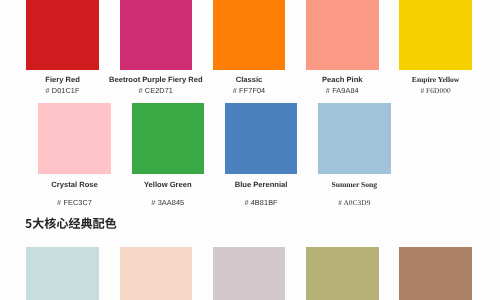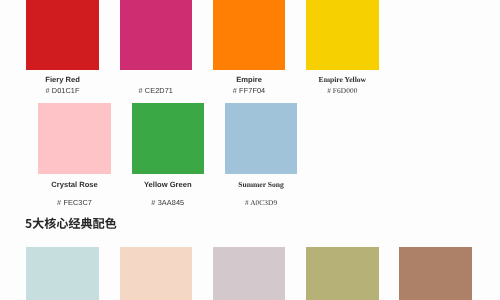--- a/index.html
+++ b/index.html
@@ -40,44 +40,55 @@
 <div class="sheet">
 
   <div class="row" id="row-1">
     <div class="cell">
       <div class="chip" style="background: rgb(208, 28, 31);"></div>
       <div class="label">Fiery Red</div>
       <div class="hex"># D01C1F</div>
     </div>
     <div class="cell">
       <div class="chip" style="background: rgb(206, 45, 113);"></div>
+      <div class="label">Beetroot Purple Fiery Red</div>
       <div class="hex"># CE2D71</div>
     </div>
     <div class="cell">
       <div class="chip" style="background: rgb(255, 127, 4);"></div>
-      <div class="label">Empire</div>
+      <div class="label">Classic</div>
       <div class="hex"># FF7F04</div>
+    </div>
+    <div class="cell">
+      <div class="chip" style="background: rgb(250, 154, 132);"></div>
+      <div class="label">Peach Pink</div>
+      <div class="hex"># FA9A84</div>
     </div>
     <div class="cell">
       <div class="chip" style="background: rgb(246, 208, 0);"></div>
       <div class="label">Empire Yellow</div>
       <div class="hex"># F6D000</div>
     </div>
   </div>
 
   <div class="row" id="row-2">
     <div class="cell">
       <div class="chip" style="background: rgb(254, 195, 199);"></div>
       <div class="label">Crystal Rose</div>
       <div class="hex"># FEC3C7</div>
     </div>
     <div class="cell">
       <div class="chip" style="background: rgb(58, 168, 69);"></div>
       <div class="label">Yellow Green</div>
       <div class="hex"># 3AA845</div>
+    </div>
+    <div class="cell">
+      <div class="chip" style="background: rgb(75, 129, 191);"></div>
+      <div class="label">Blue Perennial</div>
+      <div class="hex"># 4B81BF</div>
     </div>
     <div class="cell">
       <div class="chip" style="background: rgb(160, 195, 217);"></div>
       <div class="label">Summer Song</div>
       <div class="hex"># A0C3D9</div>
     </div>
   </div>
 
   <div class="heading" id="heading">
       <svg width="91.839" height="12.826" viewBox="0 0 7590 1060" role="img" aria-label="5大核心经典配色">

